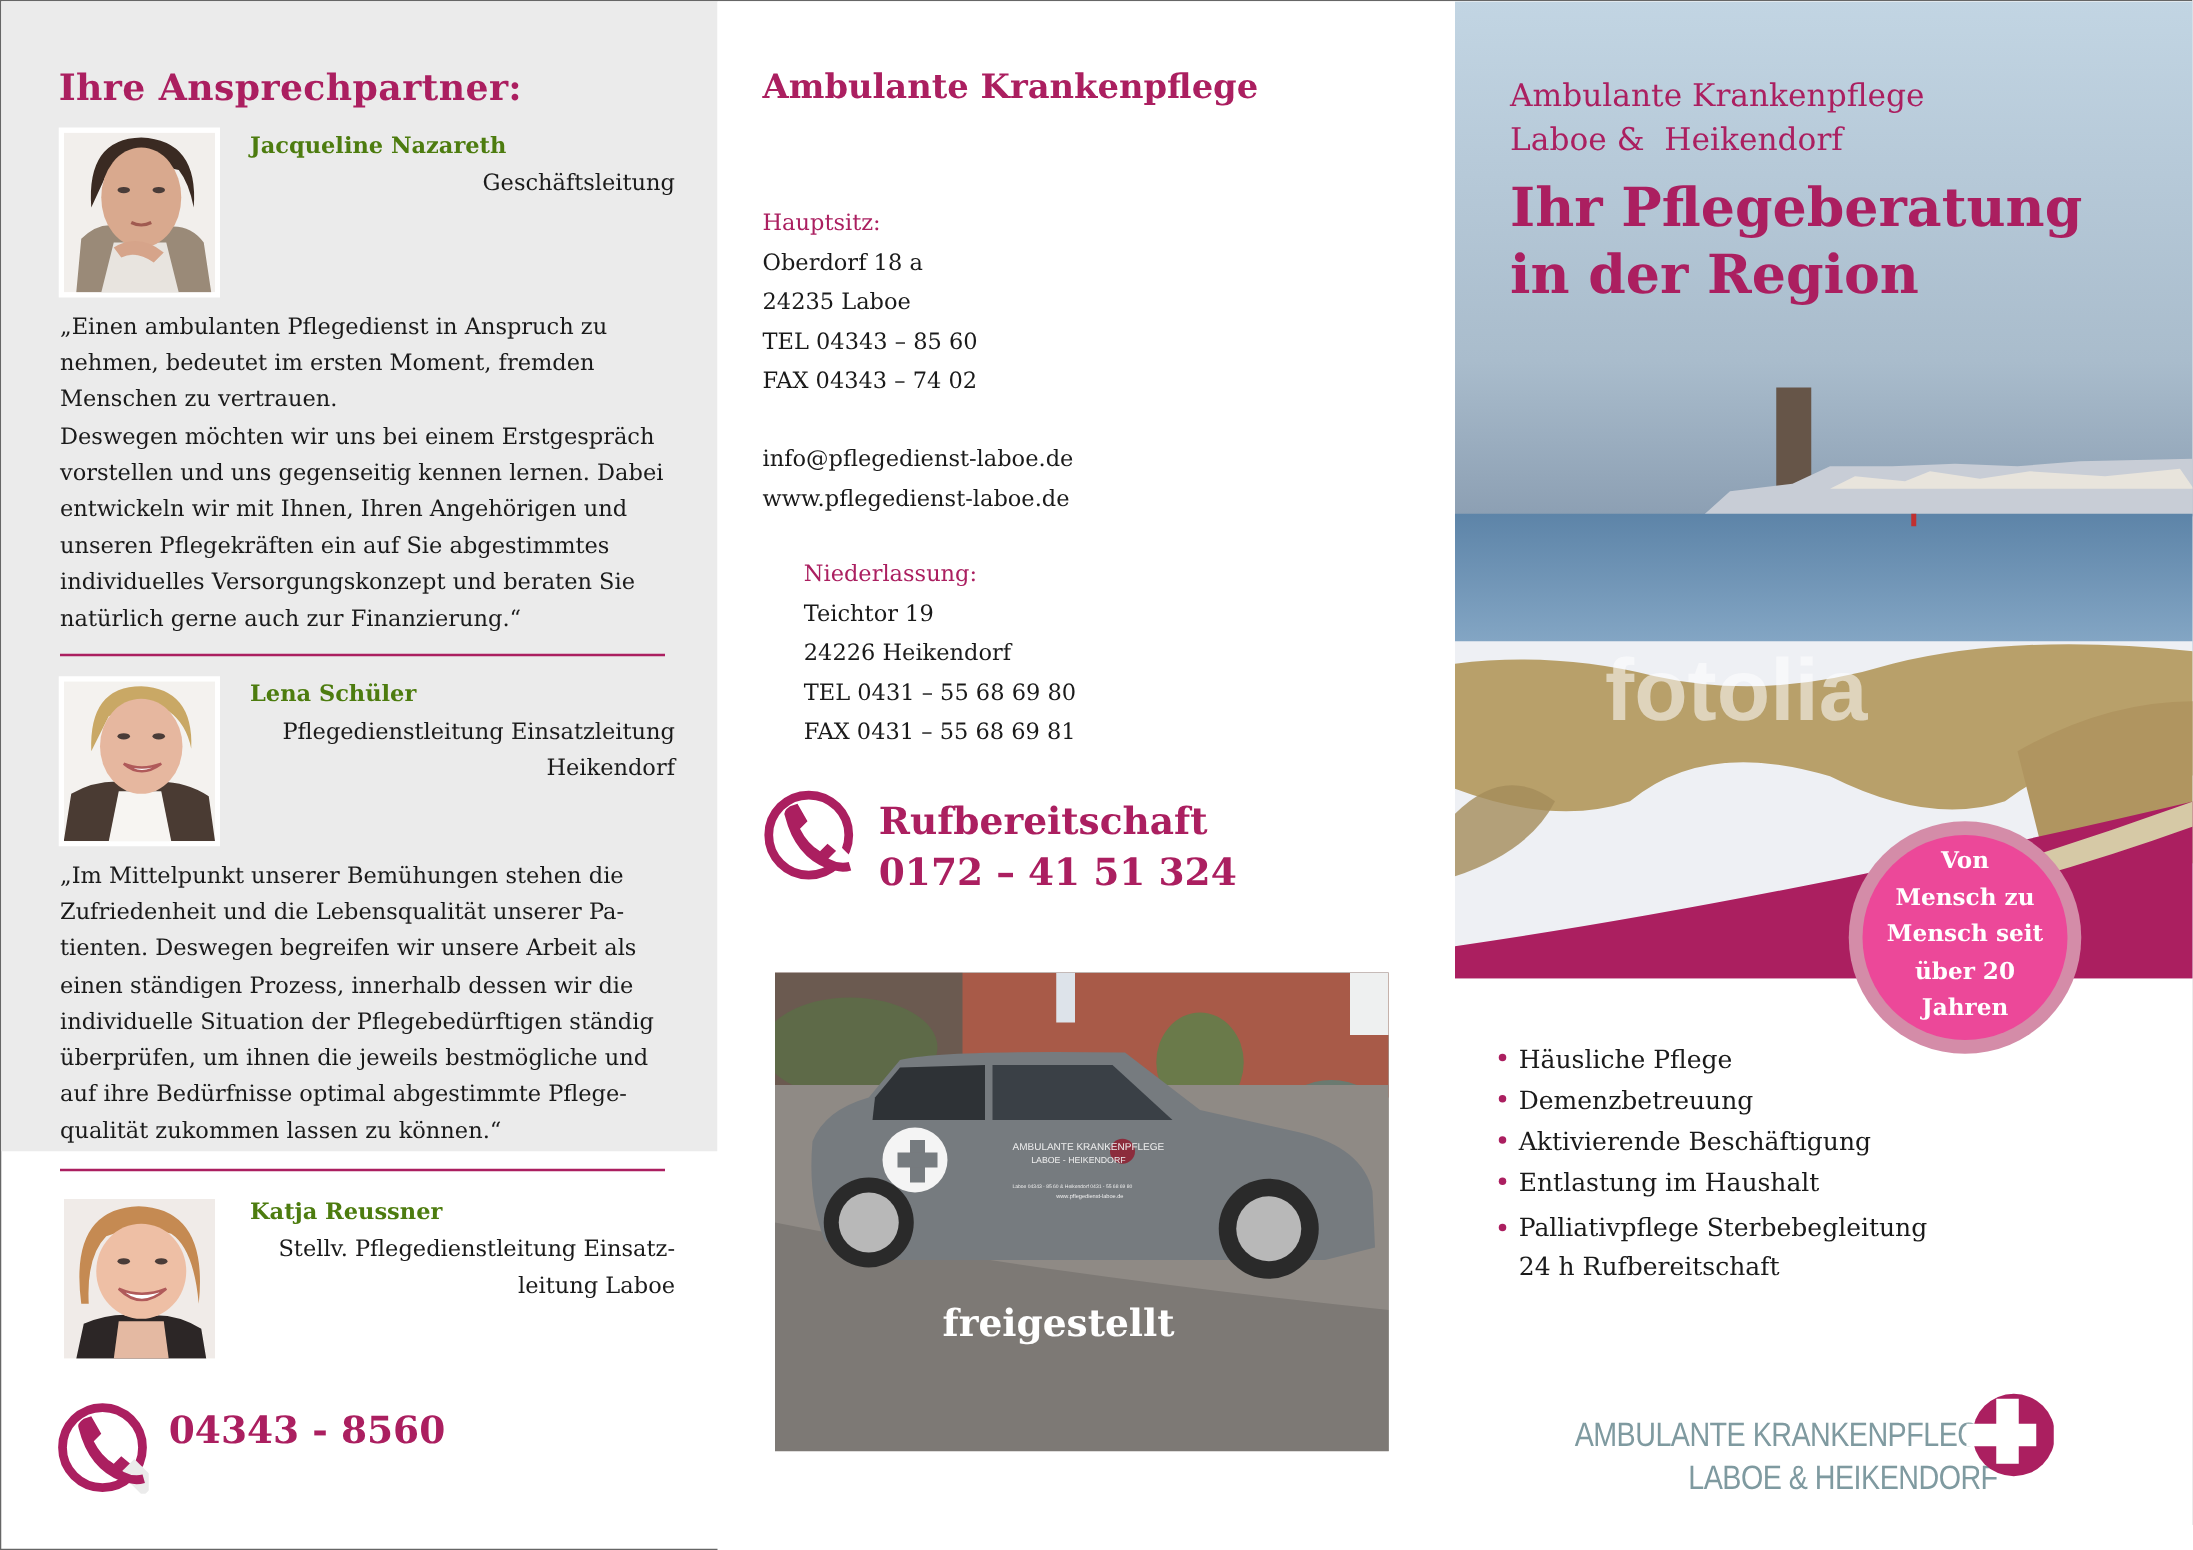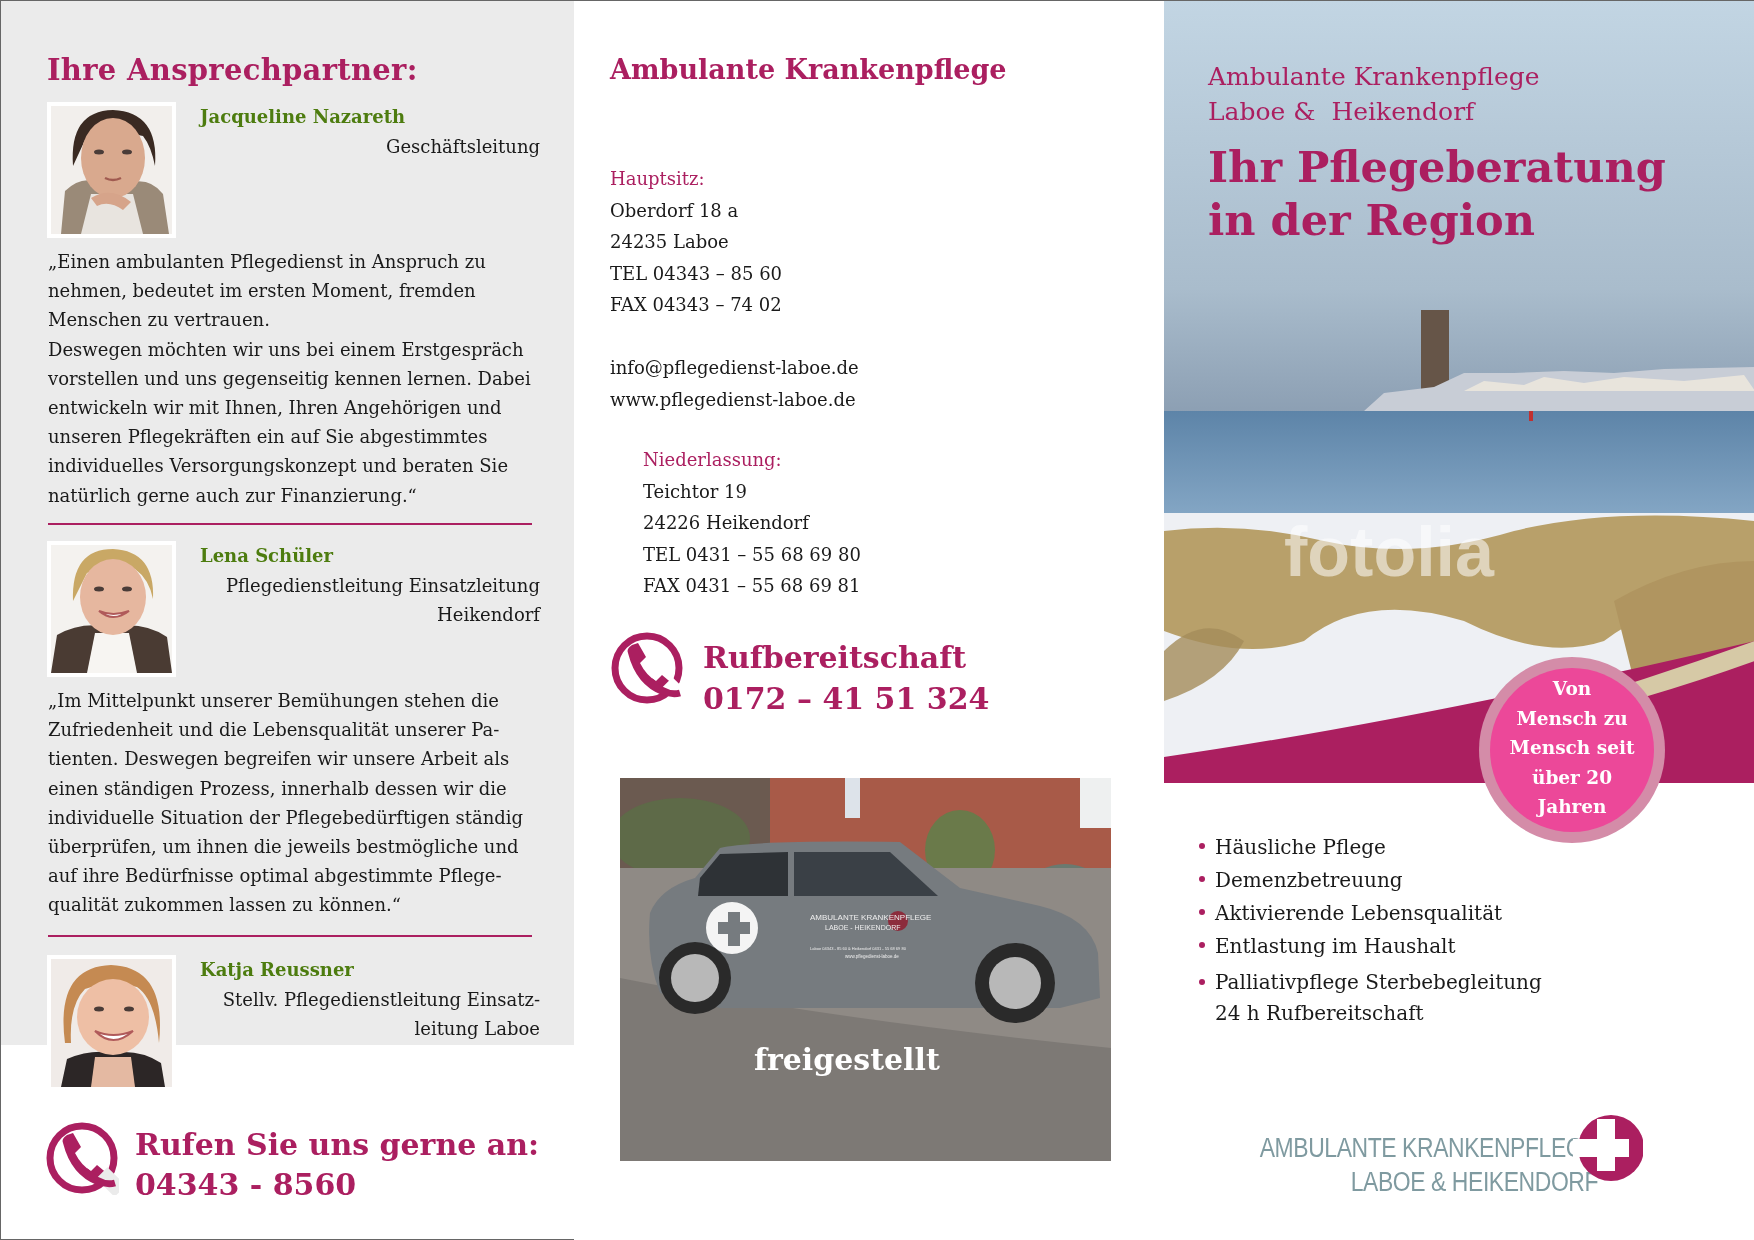--- a/index.html
+++ b/index.html
@@ -1,21 +1,21 @@
 <!DOCTYPE html>
 <html><head>
 <meta charset="utf-8">
 <style>
   * { box-sizing: border-box; margin: 0; padding: 0; }
   html, body { width: 1754px; height: 1240px; overflow: hidden; background: #fff; }
   body { font-family: "DejaVu Serif", "Liberation Serif", serif; color: #1a1a1a; position: relative; }
   .page { position: absolute; left: 0; top: 0; width: 1754px; height: 1240px; border: 1px solid #666; }
 
   
-  .left { position: absolute; left: 0; top: 0; width: 573px; height: 1044px; background: #ebebeb; }
+  .left { position: absolute; left: 0; top: 0; width: 573px; height: 920px; background: #ebebeb; }
   .left h1 { position: absolute; left: 46px; top: 52px; font-size: 29px; font-weight: bold; color: #ab1f60; letter-spacing: 0.3px; }
   .person { position: absolute; left: 46px; width: 500px; }
   .photo { position: absolute; left: 0; top: 0; width: 129px; height: 136px; background: #fff; padding: 4px; }
   .photo-inner { width: 100%; height: 100%; position: relative; overflow: hidden; }
   .p-name { position: absolute; left: 153px; top: 4px; font-size: 18px; font-weight: bold; color: #4d7c0f; }
   .p-role { position: absolute; left: 153px; top: 30px; font-size: 18px; line-height: 29px; width: 340px; text-align: right; }
   .quote { position: absolute; left: 47px; width: 490px; font-size: 18px; line-height: 29.2px; }
   .divider { position: absolute; left: 47px; width: 484px; height: 2px; background: #ab1f60; }
   .call { position: absolute; left: 44px; top: 1120px; }
   .call .txt { position: absolute; left: 90px; top: 4px; font-size: 30px; font-weight: bold; color: #ab1f60; line-height: 40px; white-space: nowrap; }
@@ -118,21 +118,20 @@
     </div>
 
     <div class="call">
       <svg width="74" height="74" viewBox="0 0 74 74">
         <circle cx="37" cy="37" r="32" fill="none" stroke="#ab1f60" stroke-width="7"></circle>
         <path d="M18 22 Q16 18 22 14 L28 12 L36 26 L30 32 Q36 44 46 50 L52 44 L64 54 L62 60 Q58 66 52 64 Q26 54 18 22 Z" fill="#ab1f60"></path>
         <rect x="58" y="48" width="16" height="26" fill="#ebebeb" transform="rotate(-45 66 61)"></rect>
         <path d="M40 50 Q56 66 70 62" stroke="#ab1f60" stroke-width="7" fill="none"></path>
       </svg>
       <div class="txt">
-        <div>Rufen Sie uns gerne an:</div>
         <div>04343 - 8560</div>
       </div>
     </div>
   </section>
 
   <section class="middle">
     <h2>
       <div>Ambulante Krankenpflege</div>
     </h2>
 
@@ -244,21 +243,21 @@
       <div>Mensch zu</div>
       <div>Mensch seit</div>
       <div>über 20</div>
       <div>Jahren</div>
     </div>
   </div>
 
   <ul class="services">
     <li>Häusliche Pflege</li>
     <li>Demenzbetreuung</li>
-    <li>Aktivierende Lebensqualität</li>
+    <li>Aktivierende Beschäftigung</li>
     <li>Entlastung im Haushalt</li>
     <li class="multi">
       <div>Palliativpflege Sterbebegleitung</div>
       <div>24 h Rufbereitschaft</div>
     </li>
   </ul>
 
   <div class="logo">
     <div class="logo-l1">AMBULANTE KRANKENPFLEGE</div>
     <div class="logo-l2">LABOE &amp; HEIKENDORF</div>

